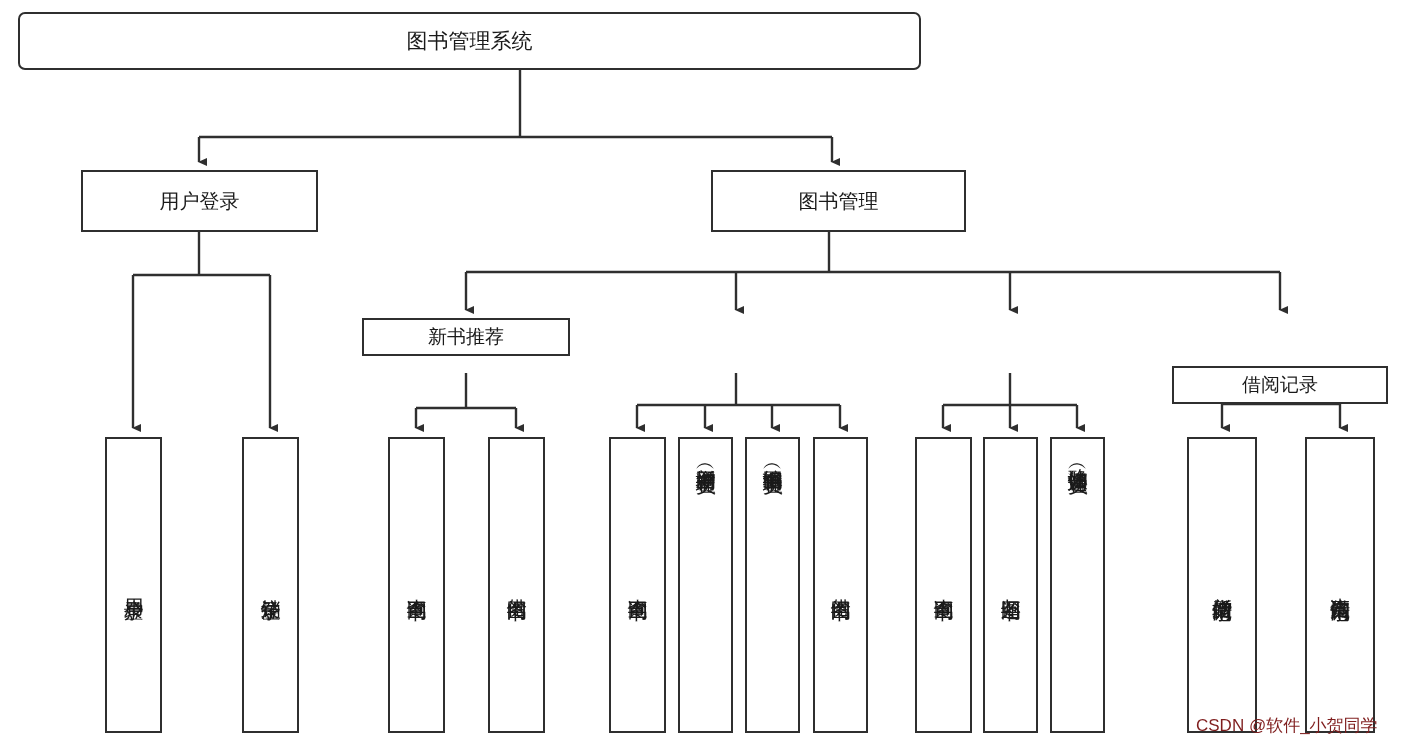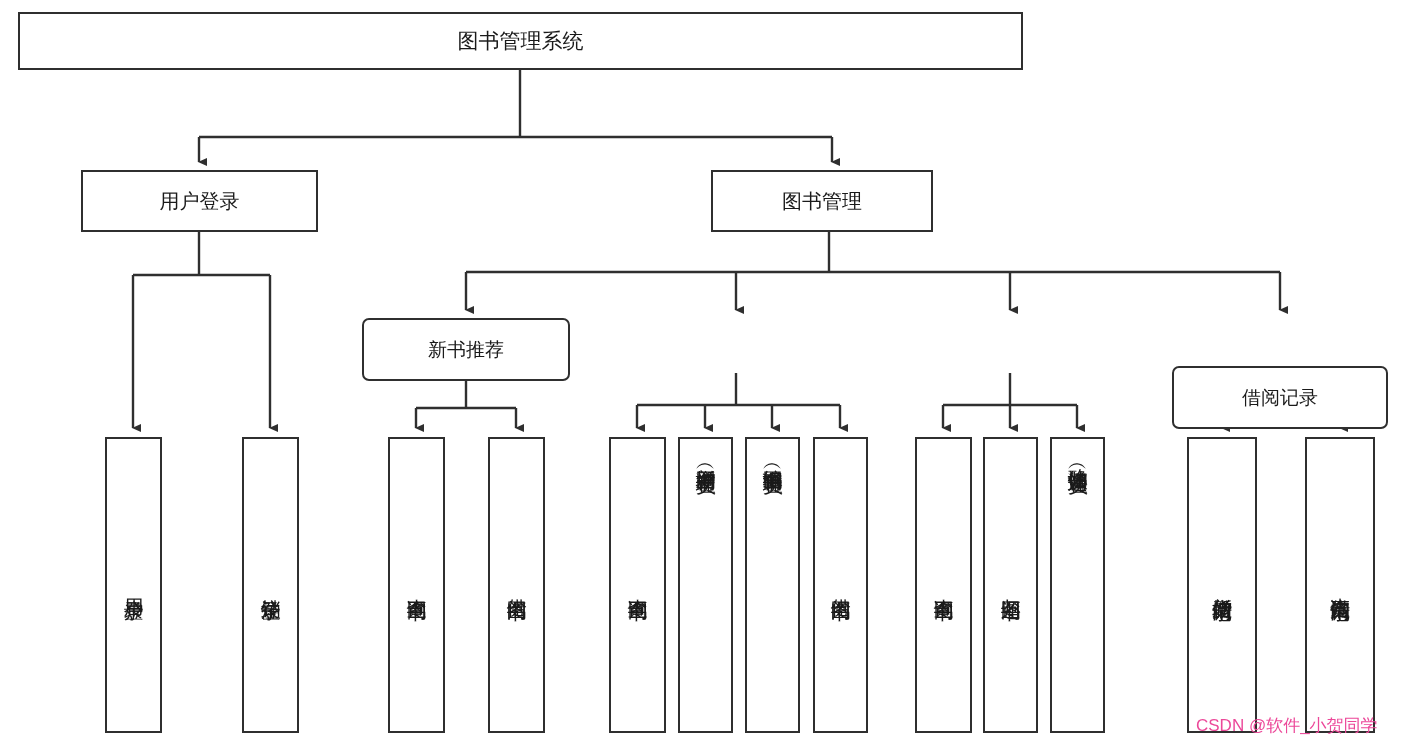--- a/index.html
+++ b/index.html
@@ -17,49 +17,50 @@
     position:absolute;
     box-sizing:border-box;
     background:#ffffff;
     border:2px solid #2f2f2f;
     display:flex;
     align-items:center;
     justify-content:center;
     color:#1a1a1a;
   }
   .node.root{
-    left:18px;top:12px;width:1005px;height:58px;
+    left:18px;top:12px;width:903px;height:58px;
     font-size:21px;
+    border-radius:7px;
   }
   .node.lvl2{
     height:62px;font-size:20px;
   }
   .node.lvl3{
-    height:63px;font-size:19px;border-radius:7px;
+    height:38px;font-size:19px;
   }
   .node.leaf{
     top:437px;height:296px;
     font-size:20px;
     writing-mode:vertical-rl;
     text-orientation:upright;
     align-items:center;
     justify-content:flex-start;
     padding-top:14px;
     line-height:1.08;
     letter-spacing:1px;
   }
   .node.leaf.mid{
     justify-content:center;
     padding-top:0;
   }
   .watermark{
     position:absolute;
     left:1196px;top:714px;
     font-size:17px;
-    color:#ec4899;
+    color:#7f1d1d;
     white-space:nowrap;
     font-family:"Liberation Sans","DejaVu Sans",sans-serif;
   }
 </style>
 </head>
 <body>
 
 <div id="stage">
 
   <svg class="edges" viewBox="0 0 1405 747" xmlns="http://www.w3.org/2000/svg">
@@ -108,21 +109,21 @@
       <path d="M1280,373 L1280,404"></path>
       <path d="M1222,404 L1340,404"></path>
       <path d="M1222,404 L1222,428" marker-end="url(#arrow)"></path>
       <path d="M1340,404 L1340,428" marker-end="url(#arrow)"></path>
     </g>
   </svg>
 
   <div class="node root">图书管理系统</div>
 
   <div class="node lvl2" style="left:81px;top:170px;width:237px;">用户登录</div>
-  <div class="node lvl2" style="left:711px;top:170px;width:222px;">图书管理</div>
+  <div class="node lvl2" style="left:711px;top:170px;width:255px;">图书管理</div>
 
   <div class="node lvl3" style="left:362px;top:318px;width:208px;">新书推荐</div>
   <div class="node lvl3" style="left:1172px;top:318px;width:216px;margin-top:48px;">借阅记录</div>
 
   <div class="node leaf mid" style="left:105px;width:57px;">用户登录</div>
   <div class="node leaf mid" style="left:242px;width:57px;">注销登录</div>
 
   <div class="node leaf mid" style="left:388px;width:57px;">查询图书</div>
   <div class="node leaf mid" style="left:488px;width:57px;">借阅图书</div>
 

